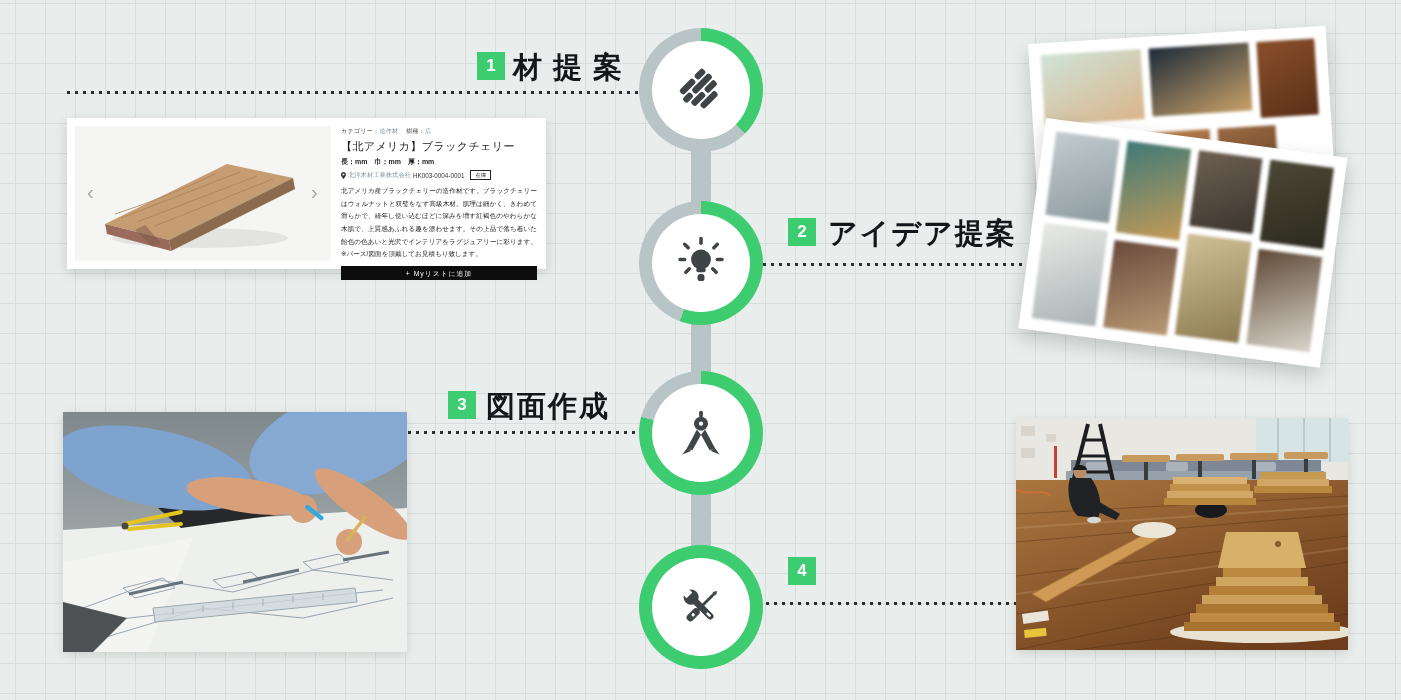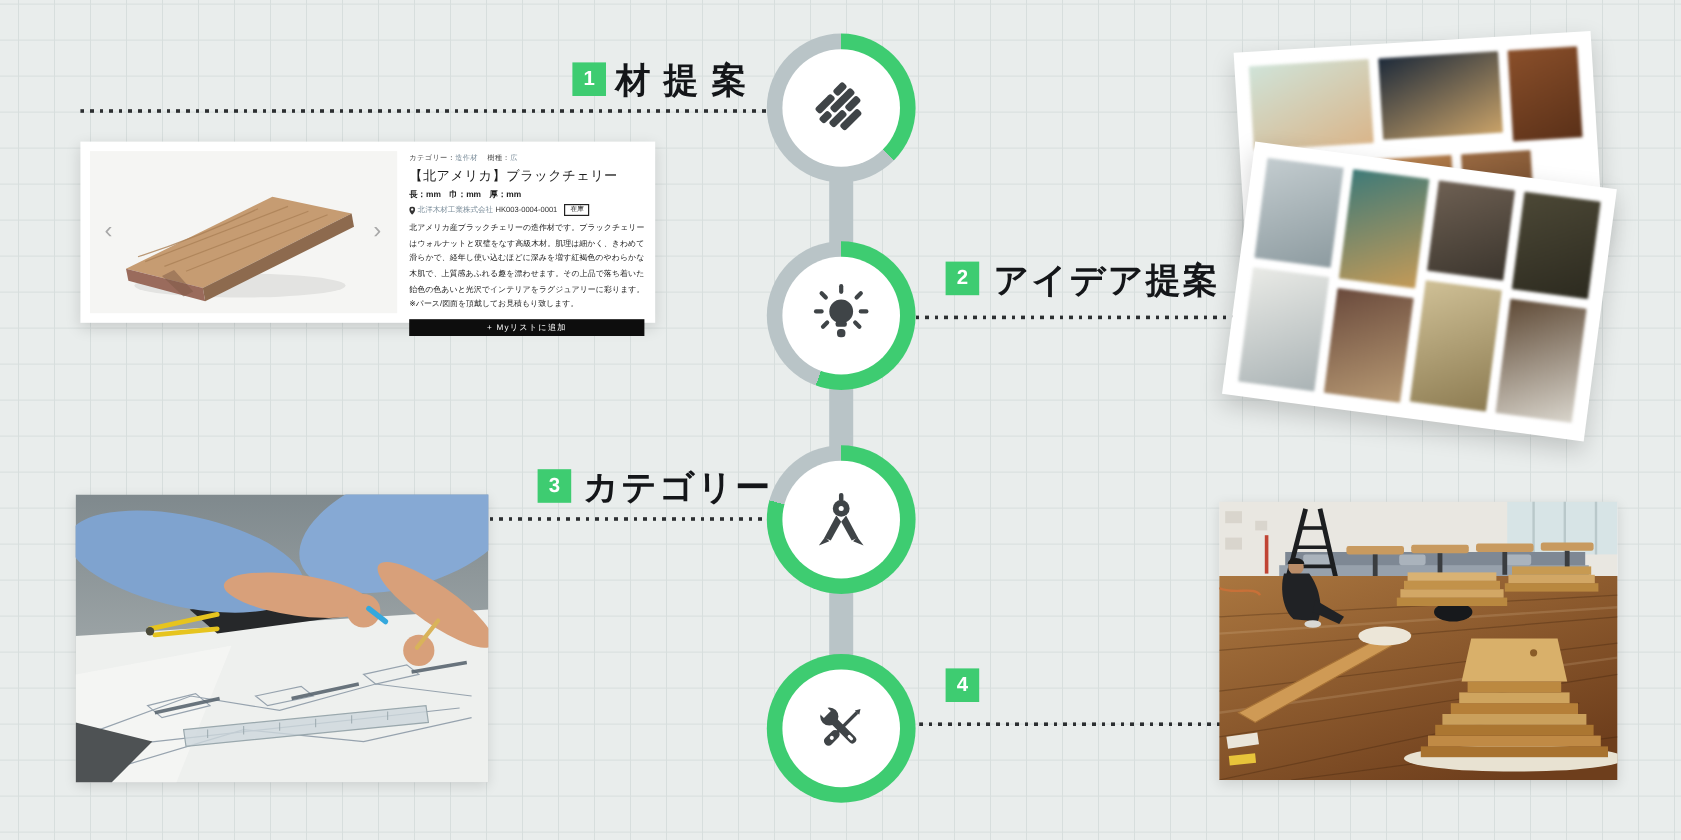--- a/index.html
+++ b/index.html
@@ -148,21 +148,21 @@
     </div>
   </div>
 
   <div class="badge" style="left:477px;top:52px;">1</div>
   <div class="step-label spaced" style="left:513px;top:48px;">材提案</div>
 
   <div class="badge" style="left:788px;top:218px;">2</div>
   <div class="step-label" style="left:828px;top:214px;">アイデア提案</div>
 
   <div class="badge" style="left:448px;top:391px;">3</div>
-  <div class="step-label" style="left:486px;top:387px;">カテゴリー</div>
+  <div class="step-label" style="left:486px;top:387px;">図面作成</div>
 
   <div class="badge" style="left:788px;top:557px;">4</div>
 
   <div class="dotline" style="left:67px;top:91px;width:572px;"></div>
   <div class="dotline" style="left:763px;top:263px;width:278px;"></div>
   <div class="dotline" style="left:408px;top:431px;width:232px;"></div>
   <div class="dotline" style="left:766px;top:602px;width:252px;"></div>
 
   <div class="pcard">
     <div class="pcard-img">

